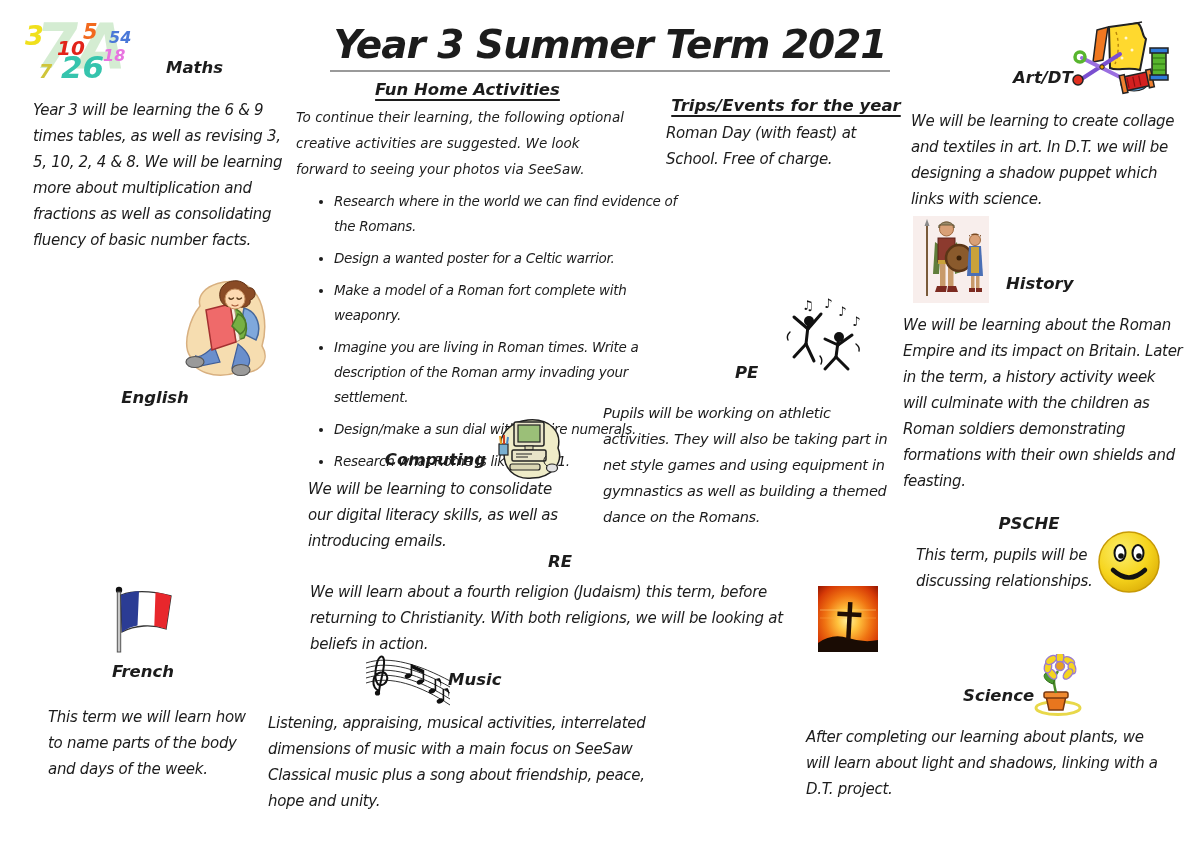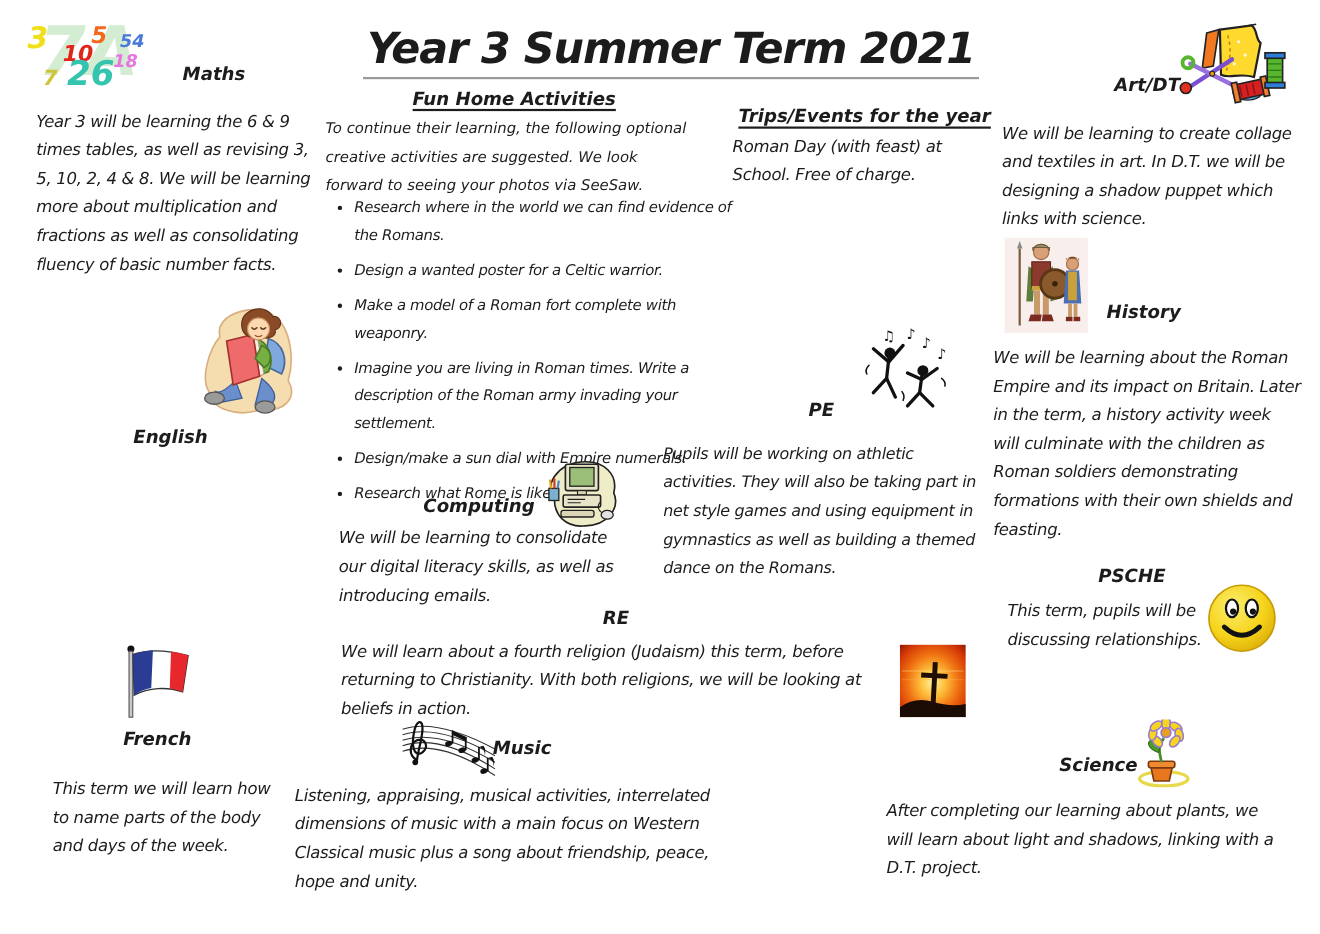--- a/index.html
+++ b/index.html
@@ -12,21 +12,21 @@
   .title{
     left:330px;top:22px;width:560px;text-align:center;
     font-size:39px;font-weight:bold;letter-spacing:-1px;
     border-bottom:2px solid #9a9a9a;padding-bottom:3px;
   }
   .sec-head{font-weight:bold;font-size:16.5px;white-space:nowrap;}
   .sec-head.center{white-space:normal;text-align:center;}
   .u{text-decoration:underline;text-underline-offset:4px;text-decoration-thickness:1.5px;}
   .sec-body{font-size:15px;line-height:26px;letter-spacing:-0.3px;}
   .small{font-size:13.5px;line-height:26px;}
-  ul.bullets{margin:0;padding:0 0 0 24px;font-size:13.5px;line-height:25px;letter-spacing:-0.3px;font-style:italic;}
+  ul.bullets{margin:12px;padding:0 0 0 24px;font-size:13.5px;line-height:25px;letter-spacing:-0.3px;font-style:italic;}
   ul.bullets li{margin-bottom:7px;}
   .numwrap{left:25px;top:20px;width:118px;height:88px;}
   .numwrap span{position:absolute;font-weight:bold;font-style:italic;line-height:1;}
   .num-big{font-size:62px;left:10px;top:-4px;z-index:0;opacity:.6;}
   .n0{font-size:27px;left:0px;top:2px;}
   .n1{font-size:20px;left:32px;top:18px;}
   .n2{font-size:21px;left:58px;top:2px;}
   .n3{font-size:16px;left:84px;top:10px;}
   .n4{font-size:19px;left:14px;top:42px;}
   .n5{font-size:31px;left:36px;top:32px;}
@@ -167,21 +167,21 @@
         <rect x="74.6" y="30" width="1.6" height="12"></rect>
         <path d="M75.5,30 q6,2 5,8 q2,-5 -1,-9 Z"></path>
         <ellipse cx="80" cy="52" rx="3.4" ry="2.4" transform="rotate(-20 80 52)"></ellipse>
         <rect x="82.6" y="40" width="1.6" height="12"></rect>
         <path d="M83.5,40 q6,2 5,8 q2,-5 -1,-9 Z"></path>
       </g>
     </svg>
   </div>
 
   <div class="abs sec-head" style="left:448px;top:670px;">Music</div>
-  <div class="abs sec-body" style="left:268px;top:710px;width:412px;">Listening, appraising, musical activities, interrelated dimensions of music with a main focus on Western Classical music plus a song about friendship, peace, hope and unity.</div>
+  <div class="abs sec-body" style="left:268px;top:710px;width:412px;">Listening, appraising, musical activities, interrelated dimensions of music with a main focus on SeeSaw Classical music plus a song about friendship, peace, hope and unity.</div>
 
   <div class="abs sec-body" style="left:666px;top:120px;width:246px;">Roman Day (with feast) at School. Free of charge.</div>
   <div class="abs sec-head center u" style="left:666px;top:96px;width:240px;">Trips/Events for the year</div>
 
   <div class="abs" style="left:780px;top:298px;">
     <svg width="88" height="76" viewBox="0 0 88 76">
       <g stroke="#111" stroke-width="3" stroke-linecap="round" fill="none">
         <line x1="28" y1="28" x2="26" y2="46"></line>
         <line x1="28" y1="31" x2="14" y2="19"></line>
         <line x1="28" y1="31" x2="41" y2="16"></line>

